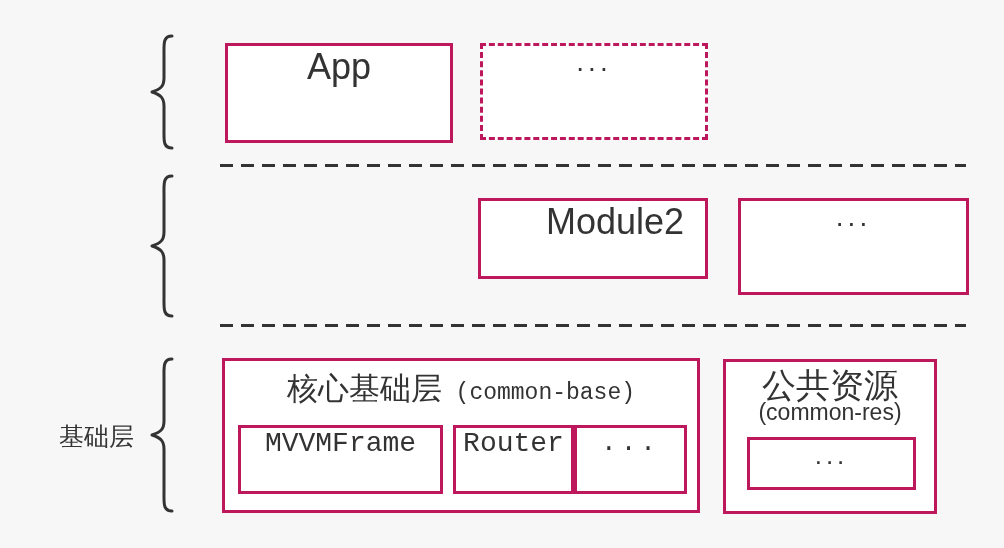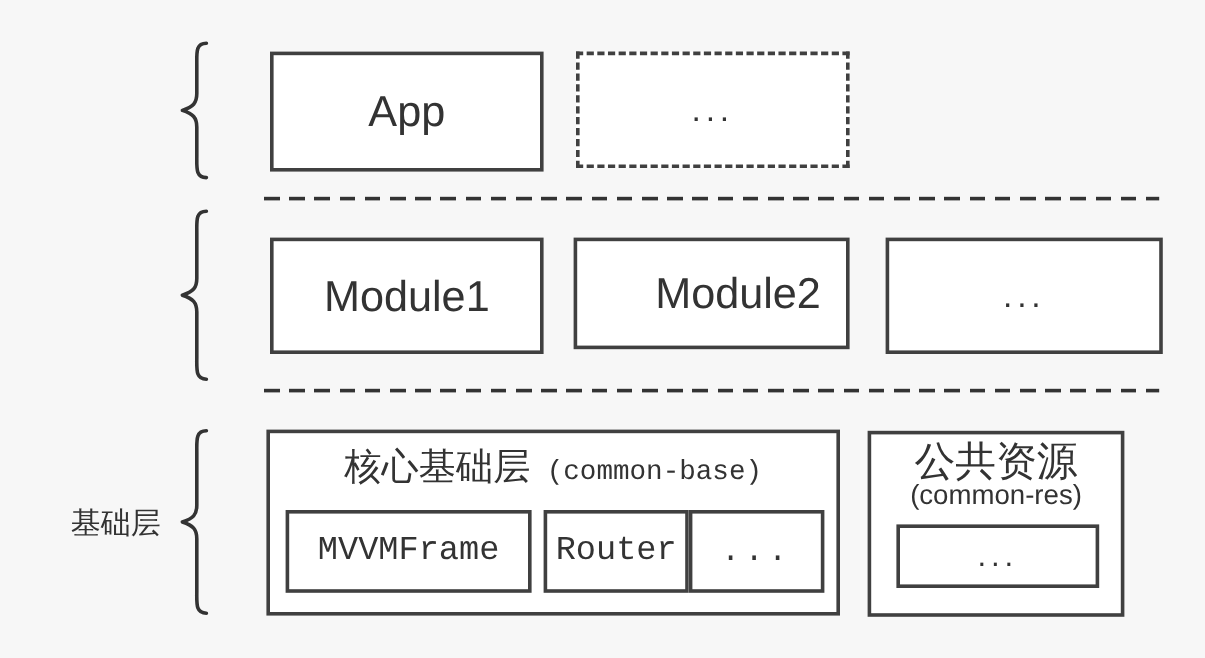--- a/index.html
+++ b/index.html
@@ -11,35 +11,35 @@
   .lbl-host{top:81px;}
   .lbl-biz{top:236px;}
   .lbl-base{top:421px;}
 
   .brace{position:absolute;left:142px;}
   .brace path{stroke:#333333;stroke-width:3;fill:none;stroke-linecap:round;stroke-linejoin:round;}
   .b1{top:33px;}
   .b2{top:173px;}
   .b3{top:356px;}
 
-  .box{position:absolute;background:#ffffff;border:3px solid #404040;box-sizing:border-box;
-       display:flex;align-items:center;justify-content:center;}
+  .box{position:absolute;background:#ffffff;border:3px solid #be185d;box-sizing:border-box;
+       display:flex;justify-content:center;}
   .box-label{font-size:36px;}
   .dots{font-size:28px;letter-spacing:4px;}
 
   .app-box{left:225px;top:43px;width:228px;height:100px;}
   .host-more{left:480px;top:43px;width:228px;height:97px;border-style:dashed;}
 
   .divider{position:absolute;left:220px;width:746px;height:3px;
            background:repeating-linear-gradient(90deg,#333333 0 13px,transparent 13px 21px);}
   .div1{top:164px;}
   .div2{top:324px;}
 
   .m1-box{left:225px;top:198px;width:228px;height:97px;}
-  .m2-box{left:478px;top:198px;width:230px;height:93px;padding-left:44px;}
+  .m2-box{left:478px;top:198px;width:230px;height:81px;padding-left:44px;}
   .biz-more{left:738px;top:198px;width:231px;height:97px;}
 
   .cb-box{left:222px;top:358px;width:478px;height:155px;display:block;font-family:Liberation Mono, monospace;}
   .cb-title{text-align:center;margin-top:7px;white-space:nowrap;}
   .t-cn{font-size:31px;}
   .t-en{font-size:23px;margin-left:4px;}
   .inner{position:absolute;font-size:28px;}
   .mvvm-box{left:13px;top:64px;width:205px;height:69px;}
   .router-box{left:228px;top:64px;width:121px;height:69px;}
   .cb-more{left:349px;top:64px;width:113px;height:69px;}
@@ -63,23 +63,20 @@
   </div>
   <div class="box host-more">
     <span class="dots">...</span>
   </div>
 
   <div class="divider div1"></div>
 
   <svg class="brace b2" width="40" height="146" viewBox="0 0 40 146">
     <path d="M30 3 C21 3 22 11 22 21 L22 59 C22 67 19 70 10 73 C19 76 22 79 22 87 L22 125 C22 135 21 143 30 143"></path>
   </svg>
-  <div class="box m1-box">
-    <span class="box-label">Module1</span>
-  </div>
   <div class="box m2-box">
     <span class="box-label">Module2</span>
   </div>
   <div class="box biz-more">
     <span class="dots">...</span>
   </div>
 
   <div class="divider div2"></div>
 
   <div class="layer-label lbl-base">基础层</div>

